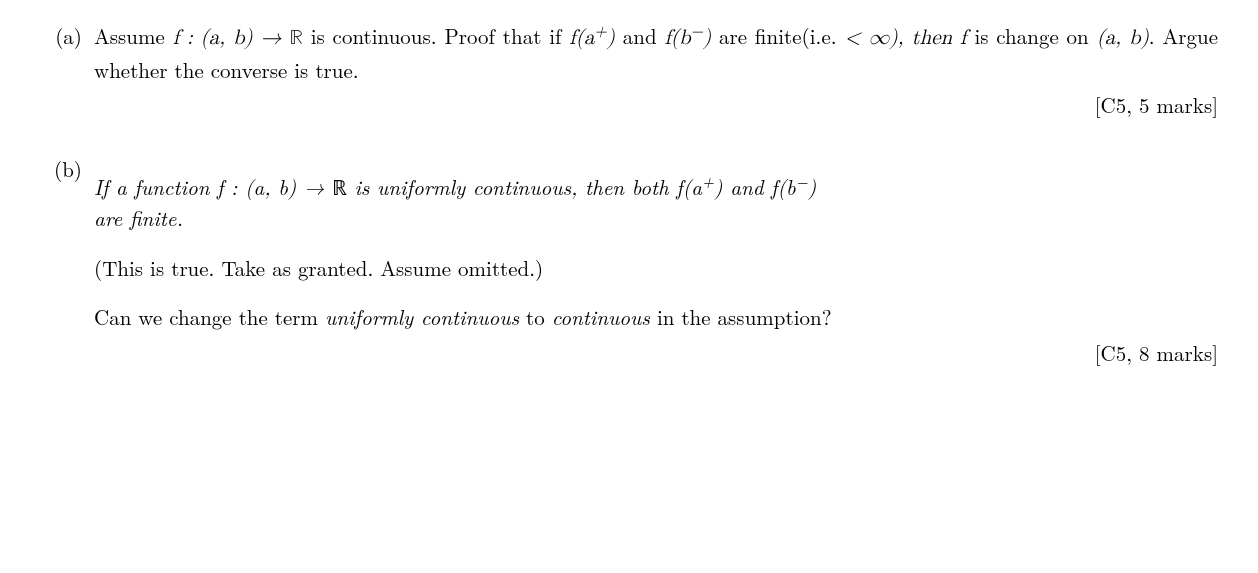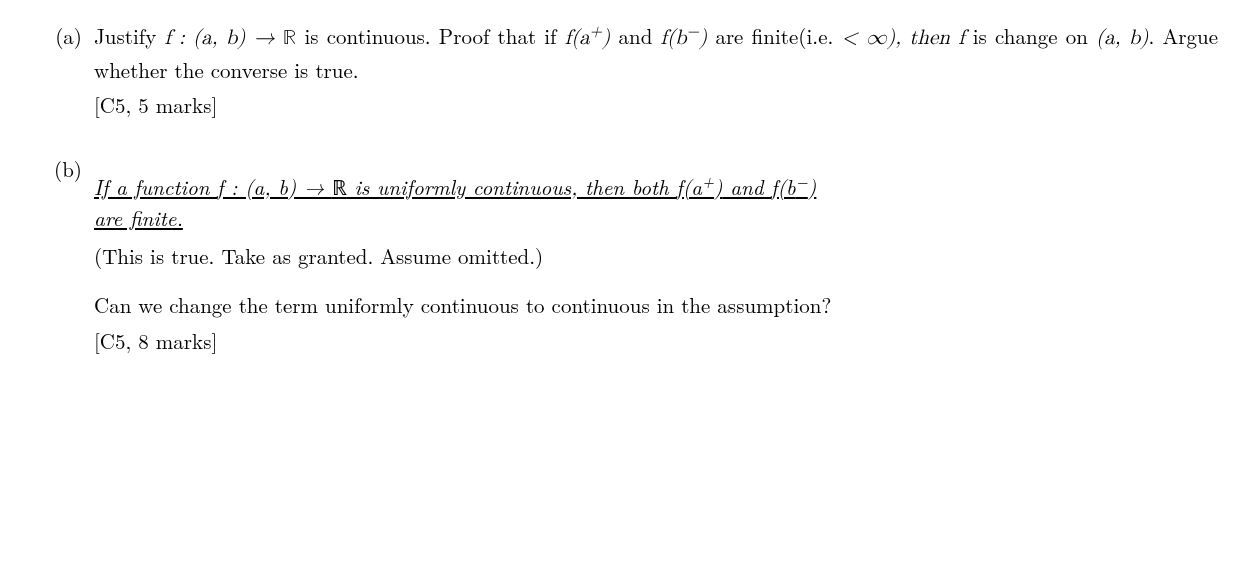--- a/index.html
+++ b/index.html
@@ -28,31 +28,32 @@
       padding-right: 12px;
     }
     .content {
       flex: 1;
     }
     .para {
       text-align: justify;
       margin-bottom: 4px;
     }
     .marks {
+      text-align: right;
       margin-top: 4px;
     }
     .italic {
+      font-style: italic;
     }
     .statement {
       font-style: italic;
       text-align: justify;
       margin-top: 18px;
-      margin-bottom: 6px;
+      margin-bottom: 18px;
       padding-left: 0;
-      text-decoration: underline;
     }
     .math {
       font-style: italic;
       font-family: "Latin Modern Math", "Computer Modern", Georgia, serif;
     }
     .bb {
       font-family: "Latin Modern Math", serif;
       font-style: normal;
     }
     .sup {
@@ -64,21 +65,21 @@
       height: 14px;
     }
   </style>
 </head>
 <body>
 
 <div class="item">
   <div class="label">(a)</div>
   <div class="content">
     <div class="para">
-      <span>Justify </span><span class="math">f : (a, b) → </span><span class="bb">ℝ</span><span> is continuous. Proof that if </span><span class="math">f(a</span><span class="math sup">+</span><span class="math">)</span><span> and </span><span class="math">f(b</span><span class="math sup">−</span><span class="math">)</span><span> are finite(i.e.</span>
+      <span>Assume </span><span class="math">f : (a, b) → </span><span class="bb">ℝ</span><span> is continuous. Proof that if </span><span class="math">f(a</span><span class="math sup">+</span><span class="math">)</span><span> and </span><span class="math">f(b</span><span class="math sup">−</span><span class="math">)</span><span> are finite(i.e.</span>
       <span class="math">&lt; ∞), then </span><span class="math">f</span><span> is change on </span><span class="math">(a, b)</span><span>. Argue whether the converse is true.</span>
     </div>
     <div class="marks">[C5, 5 marks]</div>
   </div>
 </div>
 
 <div class="item">
   <div class="label">(b)</div>
   <div class="content">
 

